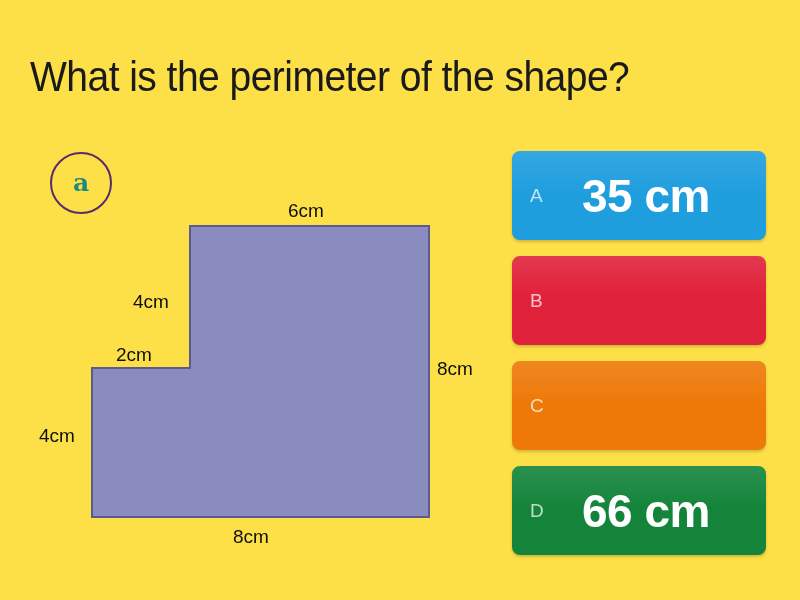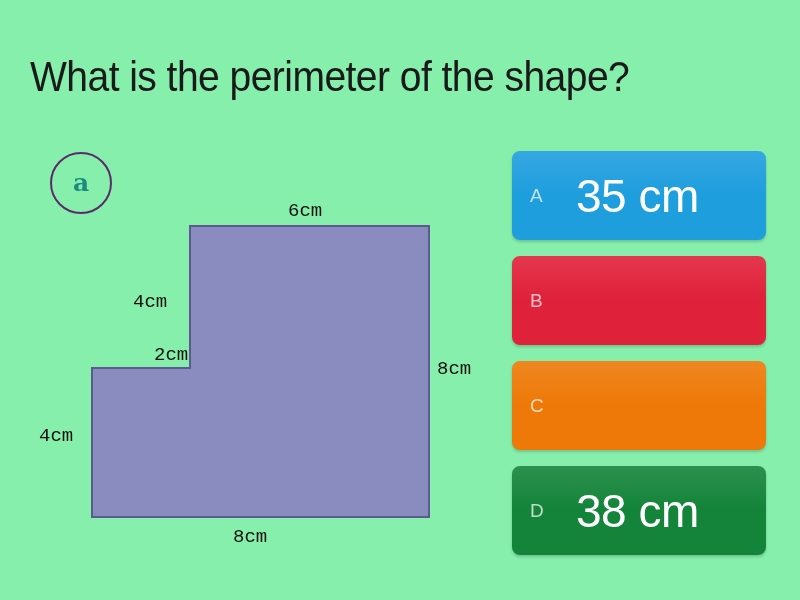--- a/index.html
+++ b/index.html
@@ -11,21 +11,21 @@
     height: 600px;
     background: #ffffff;
     font-family: "Liberation Sans", sans-serif;
     overflow: hidden;
     position: relative;
   }
   #stage {
     position: relative;
     width: 800px;
     height: 600px;
-    background: #86efac;
+    background: #fde047;
   }
 
   
   #question-title {
     position: absolute;
     left: 30px;
     top: 48px;
     width: 748px;
     font-size: 42px;
     line-height: 58px;
@@ -70,29 +70,29 @@
     height: 600px;
   }
   #shape-svg {
     position: absolute;
     left: 0;
     top: 0;
   }
 
   .dim-label {
     position: absolute;
-    font-family: Liberation Mono, monospace;
+    font-family: Liberation Sans, sans-serif;
     font-size: 19px;
     color: #101010;
     white-space: nowrap;
     letter-spacing: 0px;
   }
   #dim-top-6cm   { left: 288px; top: 200px; }
   #dim-left-4cm  { left: 133px; top: 291px; }
-  #dim-left-2cm  { left: 116px; top: 344px; margin-left: 38px; }
+  #dim-left-2cm  { left: 116px; top: 344px; }
   #dim-right-8cm { left: 437px; top: 358px; }
   #dim-far-left-4cm { left: 39px;  top: 425px; }
   #dim-bottom-8cm   { left: 233px; top: 526px; }
 
   
   #answers {
     position: absolute;
     left: 512px;
     top: 151px;
     width: 254px;
@@ -125,26 +125,26 @@
     width: 26px;
     flex: 0 0 26px;
     text-align: left;
     line-height: 1;
     position: relative;
     z-index: 2;
   }
   .answer-text {
     font-size: 46px;
     color: #ffffff;
-    font-weight: 400;
+    font-weight: 700;
     line-height: 1;
     letter-spacing: -0.5px;
     position: relative;
     z-index: 2;
-    margin-left: 20px;
+    margin-left: 26px;
   }
   .answer-a { background: #1f9ede; }
   .answer-b { background: #e0213a; }
   .answer-c { background: #ee7908; }
   .answer-d { background: #14843a; }
 </style>
 </head>
 <body>
 
 <div id="stage">
@@ -183,18 +183,18 @@
     <div class="answer-btn answer-b">
       <span class="answer-letter">B</span>
     </div>
 
     <div class="answer-btn answer-c">
       <span class="answer-letter">C</span>
     </div>
 
     <div class="answer-btn answer-d">
       <span class="answer-letter">D</span>
-      <span class="answer-text">38 cm</span>
+      <span class="answer-text">66 cm</span>
     </div>
 
   </div>
 
 </div>
 
 </body></html>

